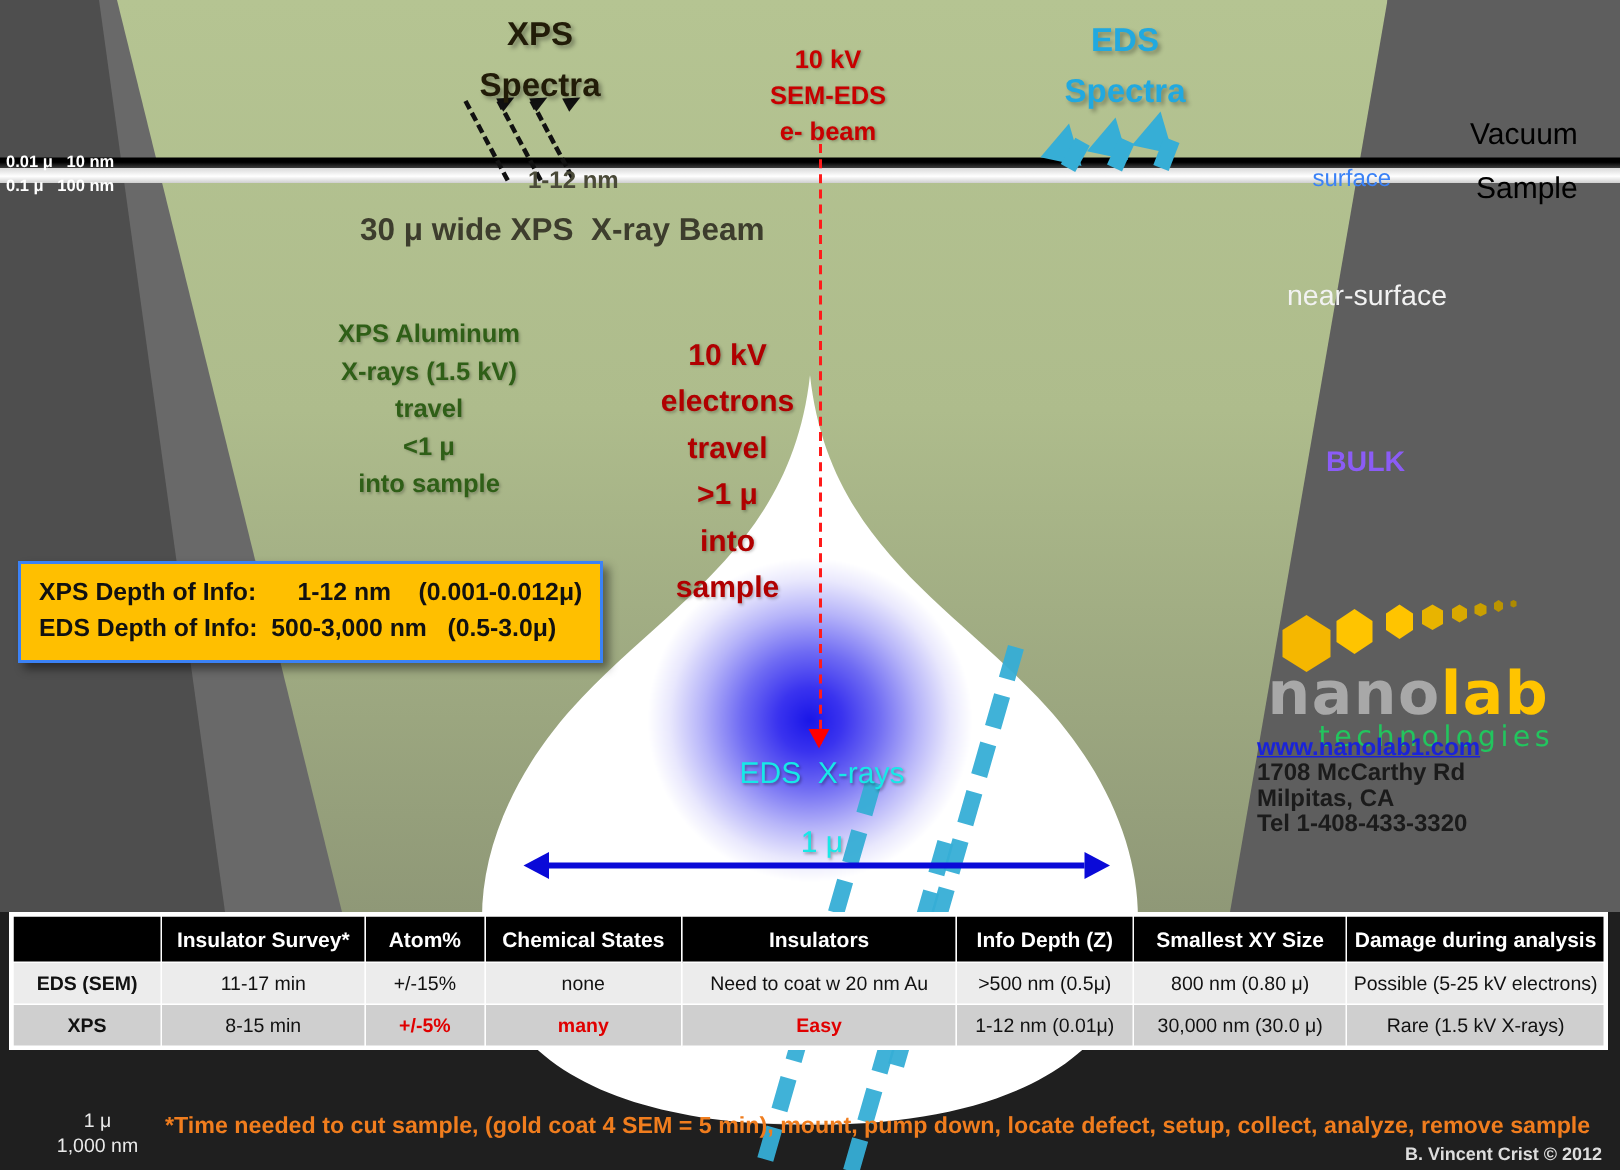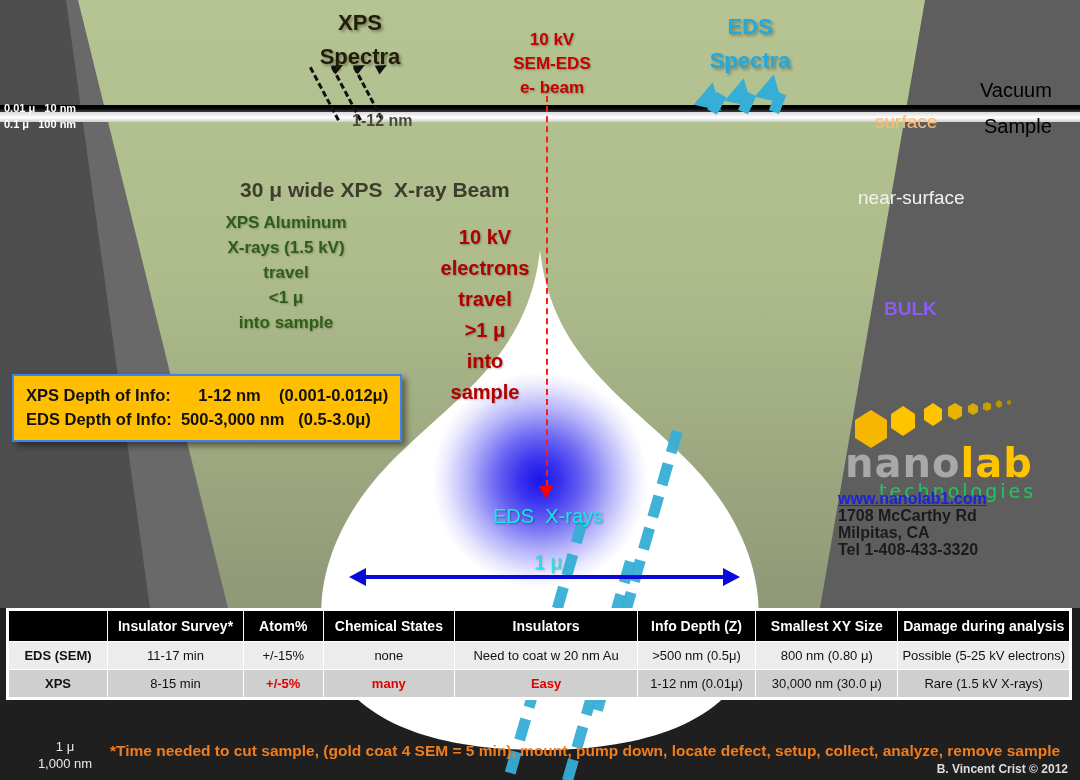--- a/index.html
+++ b/index.html
@@ -58,28 +58,28 @@
   
   .lbl{position:absolute;white-space:pre;}
   .xps-spectra{left:300px;top:6px;width:120px;text-align:center;color:#221c08;
      font-weight:bold;font-size:22px;line-height:34px;text-shadow:2px 2px 3px rgba(0,0,0,.35);}
   .ebeam-lbl{left:492px;top:28px;width:120px;text-align:center;color:#c80000;
      font-weight:bold;font-size:17px;line-height:24px;text-shadow:1px 1px 2px rgba(0,0,0,.3);}
   .eds-spectra{left:690px;top:10px;width:120px;text-align:center;color:#21a9e0;
      font-weight:bold;font-size:22px;line-height:34px;text-shadow:2px 2px 3px rgba(0,0,0,.3);}
   .depth-scale{left:4px;top:100px;color:#fff;font-size:11px;line-height:16px;font-weight:bold;}
   .nm112{left:352px;top:112px;color:#4a4a38;font-size:16px;font-weight:bold;}
-  .beam30{left:240px;top:142px;color:#3d3d2d;font-size:21px;font-weight:bold;margin-top:36px;}
+  .beam30{left:240px;top:142px;color:#3d3d2d;font-size:21px;font-weight:bold;}
   .xps-travel{left:186px;top:210px;width:200px;text-align:center;color:#2f5f17;
      font-size:17px;font-weight:bold;line-height:25px;text-shadow:1px 1px 2px rgba(0,0,0,.25);}
   .e-travel{left:425px;top:222px;width:120px;text-align:center;color:#b00000;
      font-size:20px;font-weight:bold;line-height:31px;text-shadow:1px 1px 2px rgba(0,0,0,.25);}
   .vacuum{left:980px;top:79px;color:#000;font-size:20px;text-align:right;}
   .sample{left:984px;top:115px;color:#000;font-size:20px;}
-  .surface{left:875px;top:111px;color:#fdba74;font-size:19px;text-align:right;}
+  .surface{left:875px;top:111px;color:#3b82f6;font-size:16px;text-align:right;}
   .near-surface{left:858px;top:187px;color:#f2f2f2;font-size:19px;}
   .bulk{left:884px;top:298px;color:#8b5cf6;font-size:19px;font-weight:bold;}
   .eds-xrays{left:430px;top:505px;width:236px;text-align:center;color:#17e8e8;
      font-size:20px;text-shadow:1px 1px 2px rgba(0,0,0,.35);}
   .onemu{left:430px;top:551px;width:236px;text-align:center;color:#17e8e8;
      font-size:20px;text-shadow:1px 1px 2px rgba(0,0,0,.35);}
   .scale-bl{left:10px;top:738px;width:110px;text-align:center;color:#eaeaea;
      font-size:13px;line-height:17px;}
   .copyright{position:absolute;right:12px;top:762px;color:#ddd;font-size:12px;font-weight:bold;}
   .footnote{position:absolute;left:110px;top:742px;width:960px;color:#f07d1e;

